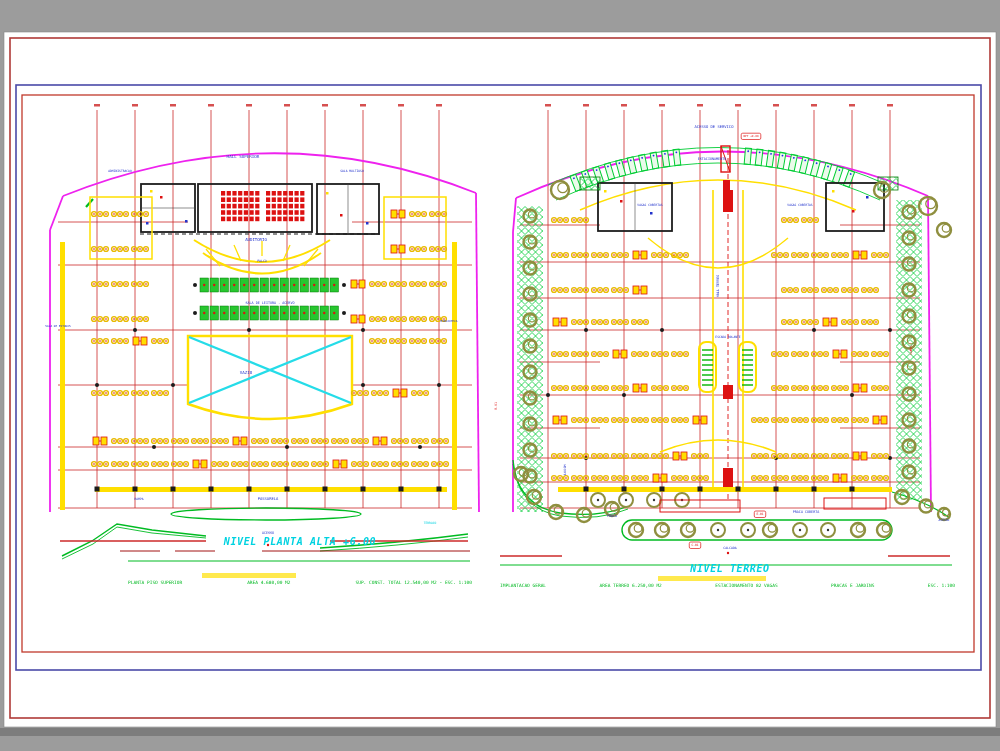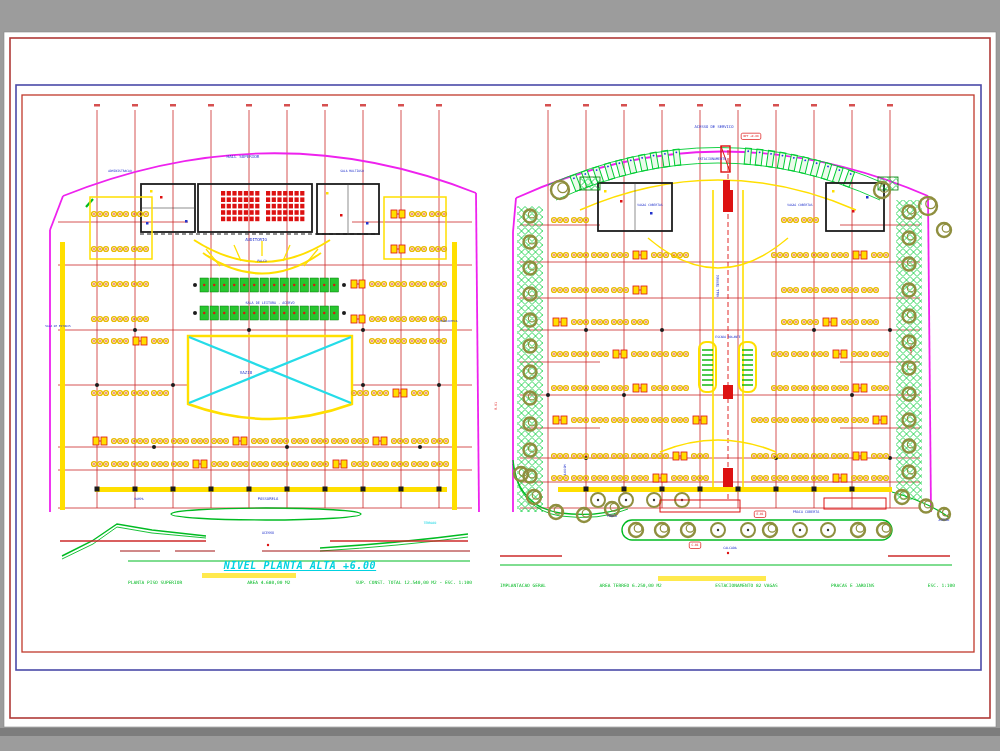--- a/index.html
+++ b/index.html
@@ -1618,28 +1618,29 @@
         <text x="806" y="513" text-anchor="middle" font-family="DejaVu Sans Mono,monospace" font-size="3.4" fill="#2233cc">PRACA COBERTA</text>
         <rect x="754.28" y="511" width="11.44" height="6.5" fill="none" stroke="#dd1111" stroke-width="0.7" rx="1.5"></rect>
         <text x="760" y="515" text-anchor="middle" font-family="DejaVu Sans Mono,monospace" font-size="3" fill="#dd1111">E-01</text>
         <rect x="689.28" y="542" width="11.44" height="6.5" fill="none" stroke="#dd1111" stroke-width="0.7" rx="1.5"></rect>
         <text x="695" y="546" text-anchor="middle" font-family="DejaVu Sans Mono,monospace" font-size="3" fill="#dd1111">C-01</text>
         <text x="730" y="549" text-anchor="middle" font-family="DejaVu Sans Mono,monospace" font-size="3.2" fill="#2233cc">CALCADA</text>
         <text x="944" y="521" text-anchor="middle" font-family="DejaVu Sans Mono,monospace" font-size="3" fill="#2233cc">ACESSO</text>
       </g>
     </svg>
 
-  <div class="ptitle" style="left:130px;top:560px;width:340px;text-decoration:underline;">NIVEL PLANTA ALTA +6.00</div>
+  <div class="ptitle" style="left:130px;top:536px;width:340px;">NIVEL PLANTA ALTA +6.00</div>
   <div class="hl" style="left:202px;top:573px;width:94px;"></div>
   <div class="notes" style="left:128px;top:580px;width:344px;">
     <span>PLANTA PISO SUPERIOR</span>
     <span>AREA 4.680,00 M2</span>
     <span>SUP. CONST. TOTAL 12.540,00 M2 - ESC. 1:100</span>
   </div>
 
+  <div class="ptitle" style="left:505px;top:563px;width:450px;">NIVEL TERREO</div>
   <div class="hl" style="left:658px;top:576px;width:108px;"></div>
   <div class="notes" style="left:500px;top:583px;width:455px;">
     <span>IMPLANTACAO GERAL</span>
     <span>AREA TERREO 6.250,00 M2</span>
     <span>ESTACIONAMENTO 82 VAGAS</span>
     <span>PRACAS E JARDINS</span>
     <span>ESC. 1:100</span>
   </div>
 </div>
 

